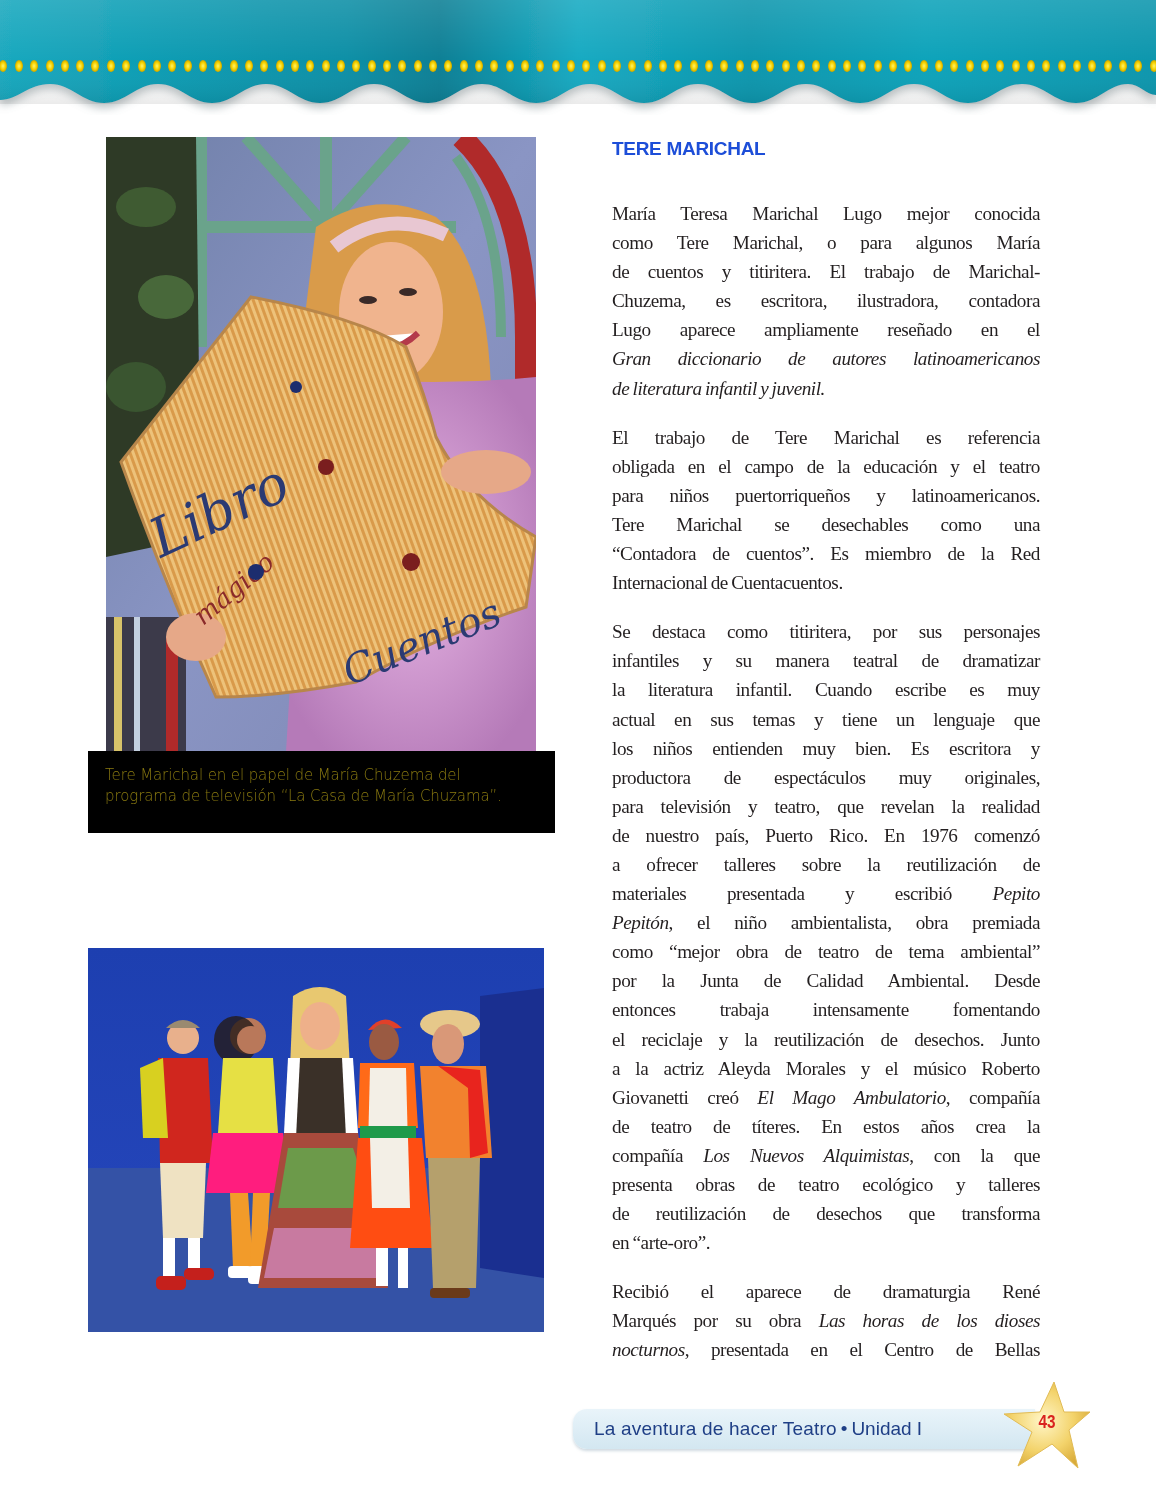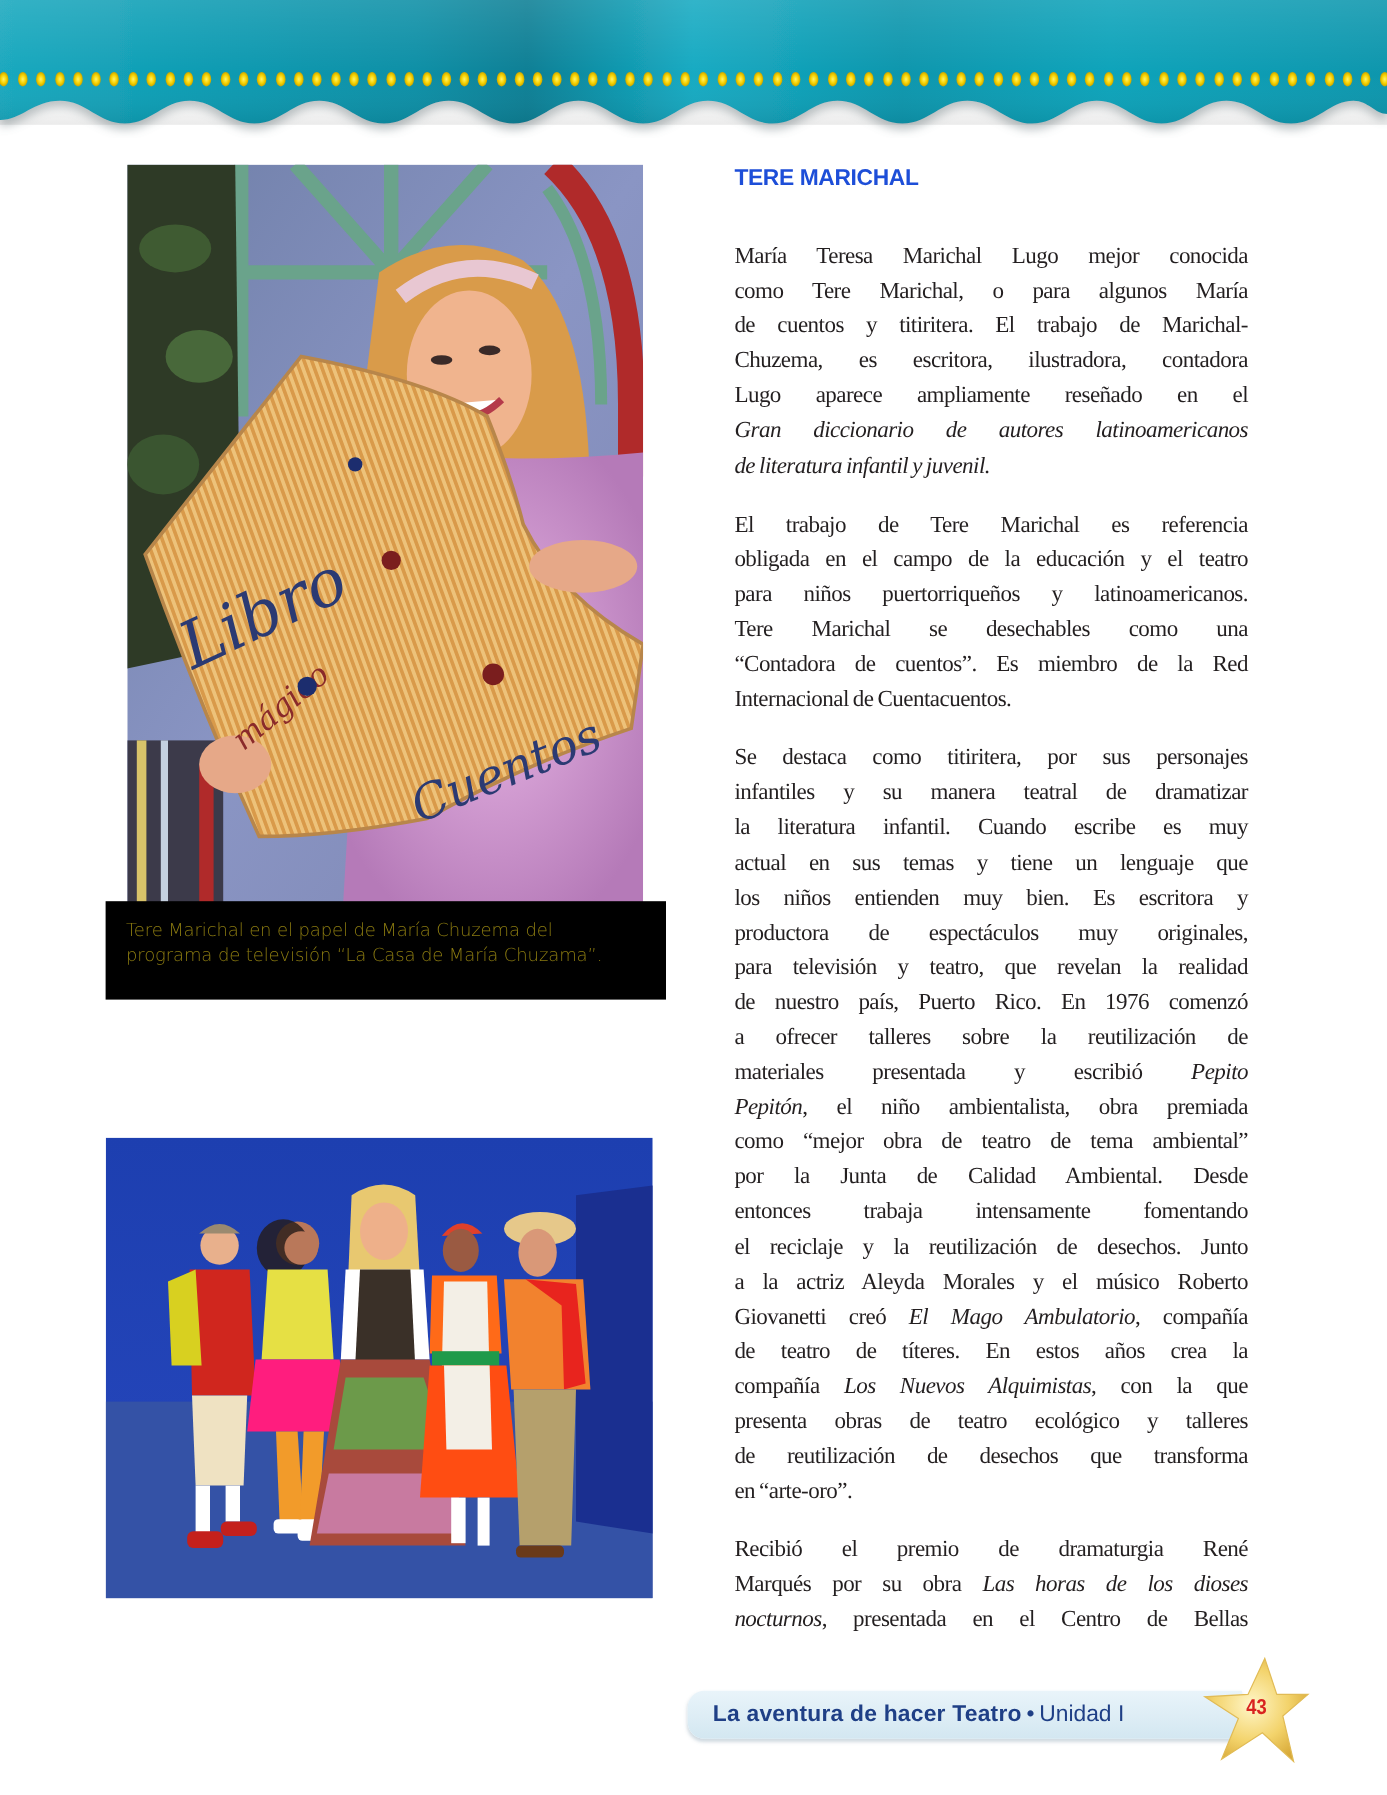--- a/index.html
+++ b/index.html
@@ -44,21 +44,21 @@
       position: absolute; left: 573px; top: 1409px; width: 462px; height: 40px;
       border-radius: 14px 0 0 14px;
       background: linear-gradient(#e9f4fa, #d3e7f1);
       box-shadow: 0 2px 3px rgba(120,150,170,0.35);
     }
     .footer-text {
       position: absolute; left: 594px; top: 1417px; height: 24px; line-height: 24px;
       font-family: "Liberation Sans", sans-serif; font-size: 19px; color: #1f3f86;
       white-space: nowrap;
     }
-    .footer-text .book { font-weight: bold; letter-spacing: 0.2px; }
+    .footer-text .book { font-weight: normal; letter-spacing: 0.2px; }
     .footer-text .sep { margin: 0 4px; }
     .footer-text .unit { font-weight: normal; }
     .star { position: absolute; left: 1000px; top: 1380px; width: 92px; height: 90px; }
     .star svg { display: block; }
     .page-num {
       position: absolute; left: 1030px; top: 1412px; width: 34px; text-align: center;
       font-family: "Liberation Sans", sans-serif; font-weight: bold; font-size: 18px; color: #d9231f;
       transform: scaleX(0.85);
     }
   </style>
@@ -346,21 +346,21 @@
     <span class="line">a la actriz Aleyda Morales y el músico Roberto</span>
     <span class="line"><span>Giovanetti creó</span> <i>El Mago Ambulatorio</i><span>, compañía</span></span>
     <span class="line">de teatro de títeres. En estos años crea la</span>
     <span class="line"><span>compañía</span> <i>Los Nuevos Alquimistas</i><span>, con la que</span></span>
     <span class="line">presenta obras de teatro ecológico y talleres</span>
     <span class="line">de reutilización de desechos que transforma</span>
     <span class="line last">en “arte-oro”.</span>
   </p>
 
   <p class="para">
-    <span class="line">Recibió el premio de dramaturgia René</span>
+    <span class="line">Recibió el aparece de dramaturgia René</span>
     <span class="line"><span>Marqués por su obra</span> <i>Las horas de los dioses</i></span>
     <span class="line"><i>nocturnos</i><span>, presentada en el Centro de Bellas</span></span>
   </p>
 </div>
 
 <div class="footer-bar"></div>
 <div class="footer-text">
   <span class="book">La aventura de hacer Teatro</span><span class="sep">•</span><span class="unit">Unidad I</span>
 </div>
 <div class="star">

